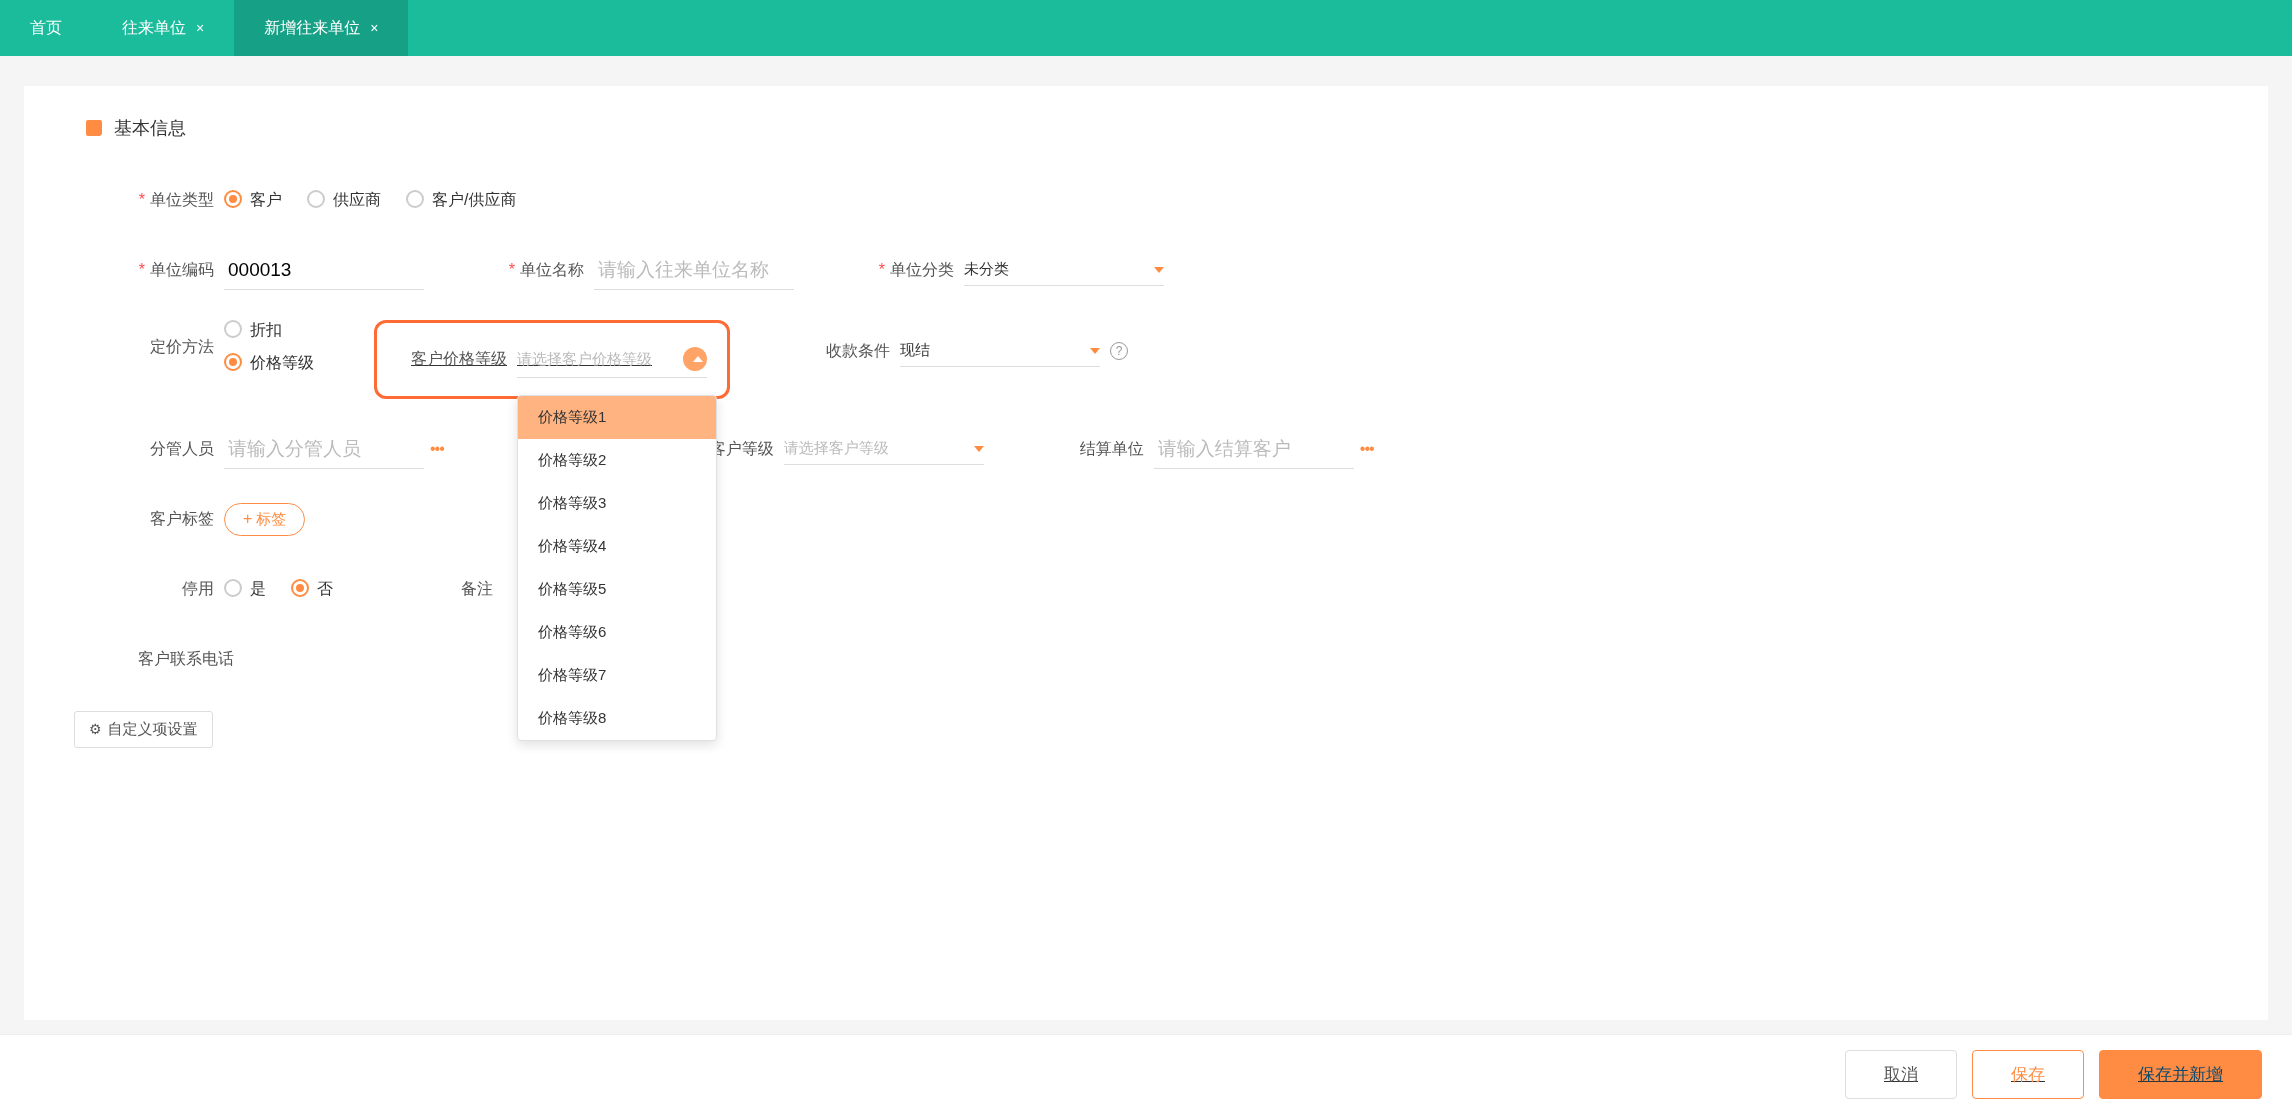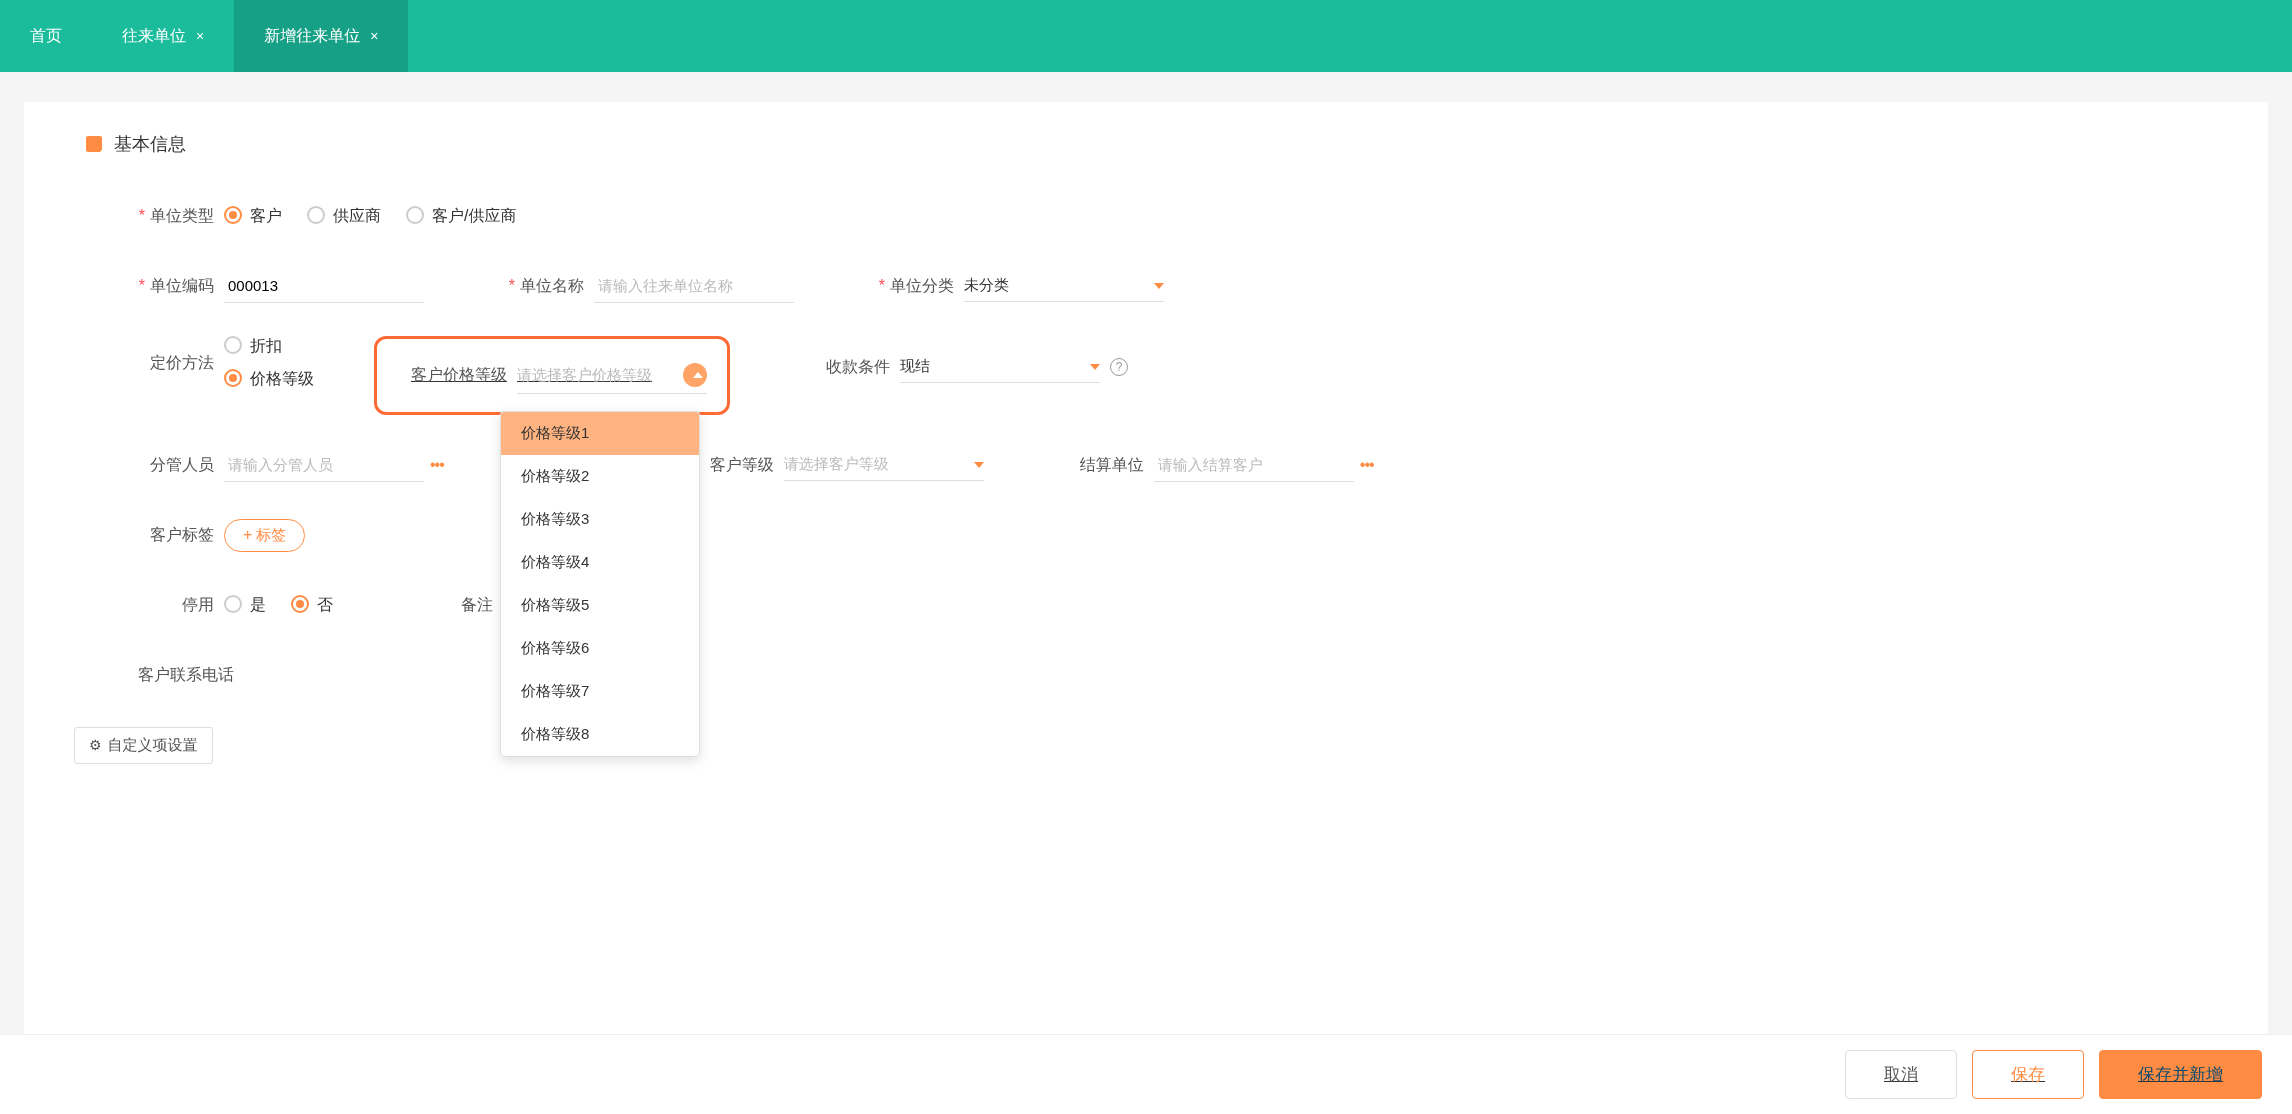--- a/index.html
+++ b/index.html
@@ -6,21 +6,21 @@
     body {
       font-family: "Helvetica Neue", Arial, "PingFang SC", "Microsoft YaHei", sans-serif;
       background: #f5f5f5;
       font-size: 14px;
       color: #333;
     }
     
     .tab-bar {
       background: #1abc9c;
       display: flex;
-      height: 72px;
+      height: 56px;
       align-items: stretch;
     }
     .tab {
       display: flex;
       align-items: center;
       padding: 0 30px;
       color: #fff;
       font-size: 16px;
       cursor: pointer;
       position: relative;
@@ -96,21 +96,21 @@
       margin-right: 5px;
     }
     .input-wrap {
       position: relative;
       width: 200px;
     }
     .text-input {
       border: none;
       border-bottom: 1px solid #ddd;
       padding: 8px 4px;
-      font-size: 15px;
+      font-size: 19px;
       width: 100%;
       outline: none;
       background: transparent;
     }
     .text-input::placeholder { color: #bbb; }
     .select-wrap {
       display: flex;
       align-items: center;
       border-bottom: 1px solid #ddd;
       width: 200px;
@@ -370,21 +370,21 @@
         <div class="highlight-box">
           <div class="label" style="width:120px;"><span>客户价格等级</span></div>
           <div class="select-wrap" style="border-bottom:1px solid #ddd; width:190px;justify-content:space-between;">
             <span class="select-value placeholder">请选择客户价格等级</span>
             <span class="chevron-circle">
               <span class="chevron up"></span>
             </span>
           </div>
         </div>
 
-        <div class="dropdown" style="top:75px; left:126px;">
+        <div class="dropdown" style="top:75px; left:143px;">
           <div class="dropdown-item highlighted">价格等级1</div>
           <div class="dropdown-item">价格等级2</div>
           <div class="dropdown-item">价格等级3</div>
           <div class="dropdown-item">价格等级4</div>
           <div class="dropdown-item">价格等级5</div>
           <div class="dropdown-item">价格等级6</div>
           <div class="dropdown-item">价格等级7</div>
           <div class="dropdown-item">价格等级8</div>
         </div>
       </div>

